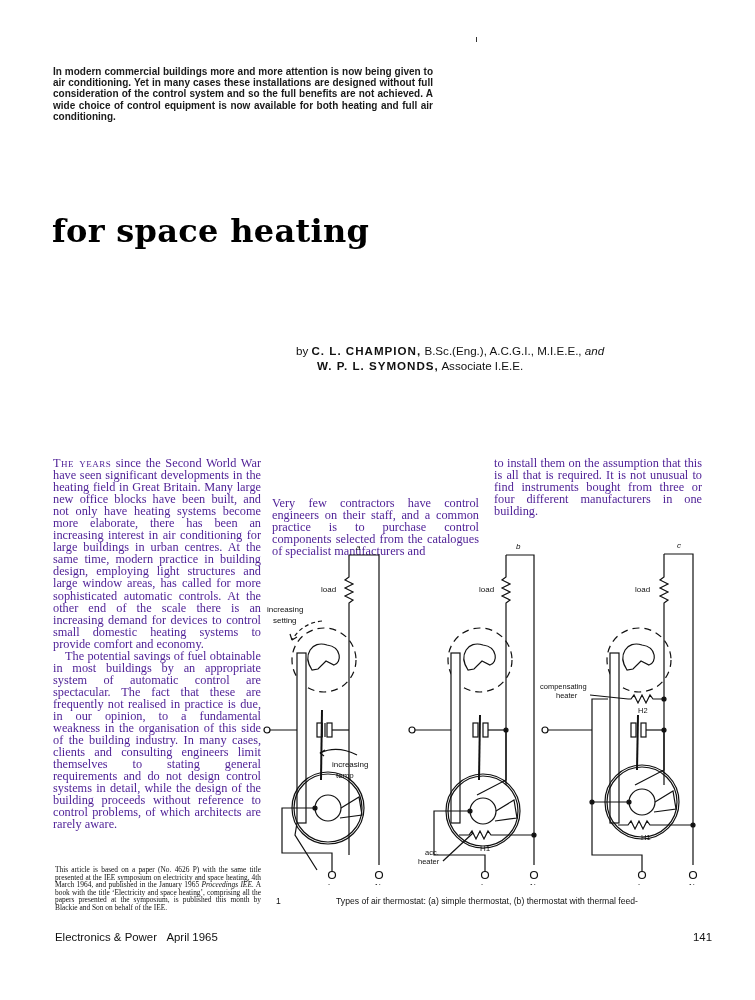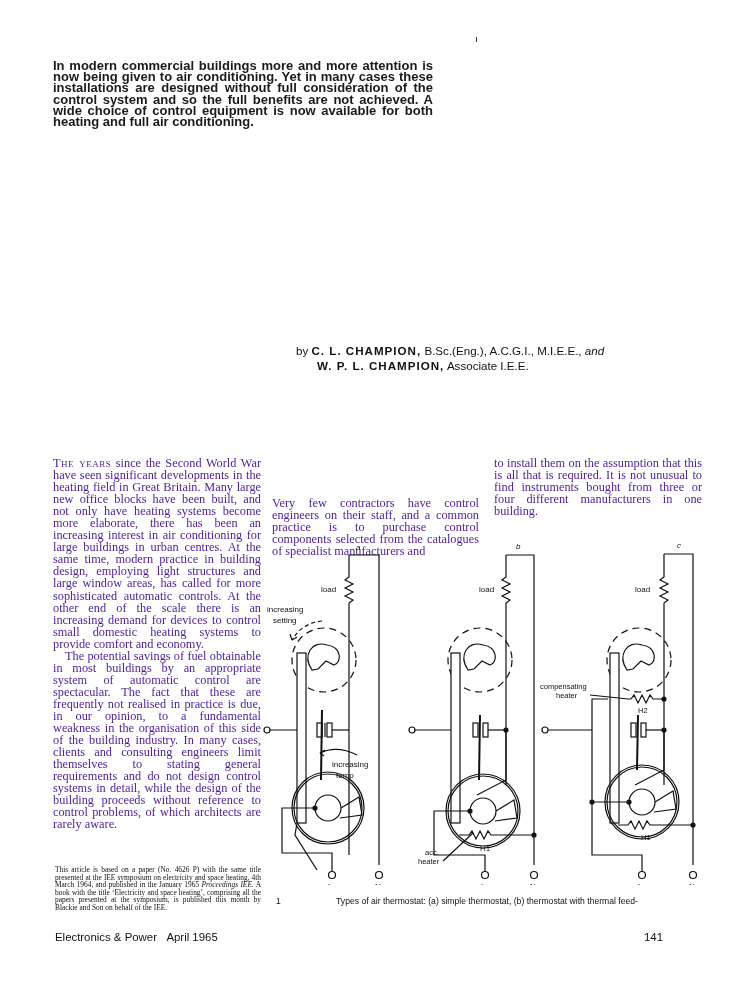--- a/index.html
+++ b/index.html
@@ -1,20 +1,20 @@
 <!DOCTYPE html>
 <html><head>
 <meta charset="utf-8">
 <style>
   html, body { margin:0; padding:0; background:#fff; }
   body { width:755px; height:1000px; position:relative; overflow:hidden; color:#111; }
   .abs { position:absolute; }
   .standfirst {
-    left:53px; top:60px; width:380px;
-    font-family:"Liberation Sans", sans-serif; font-size:13px; line-height:11.2px;
+    left:53px; top:66px; width:380px;
+    font-family:"Liberation Sans", sans-serif; font-size:10px; line-height:11.2px;
     text-align:justify; font-weight:bold; color:#1a1a1a;
   }
   .title {
     left:52px; top:210px; width:560px;
     font-family:"DejaVu Serif", serif; font-weight:bold; font-size:32px; line-height:43px;
     letter-spacing:0.3px; color:#000;
   }
   .byline {
     left:296px; top:343px; width:400px;
     font-family:"Liberation Sans", sans-serif; font-size:11.6px; line-height:15px; color:#111;
@@ -40,40 +40,41 @@
   .caption {
     left:272px; top:896px; width:430px;
     font-family:"Liberation Sans", sans-serif; font-size:8.6px; line-height:10.5px; text-align:center;
   }
   .caption .num { position:absolute; left:4px; top:0; }
   .footer-left {
     left:55px; top:931px;
     font-family:"Liberation Sans", sans-serif; font-size:11.4px;
   }
   .footer-right {
-    left:644px; top:931px;
+    left:693px; top:931px;
     font-family:"Liberation Sans", sans-serif; font-size:11.4px;
   }
   .tick { left:476px; top:37px; width:1px; height:5px; background:#333; }
   svg text { font-family:"Liberation Sans", sans-serif; }
 </style>
 </head>
 <body>
 
 <div class="abs tick"></div>
 
 <div class="abs standfirst">In modern commercial buildings more and more attention is now being given to air conditioning. Yet in many cases these installations are designed without full consideration of the control system and so the full benefits are not achieved. A wide choice of control equipment is now available for both heating and full air conditioning.</div>
 
 <div class="abs title">
+  <div>for space heating</div>
 </div>
 
 <div class="abs byline">
   <span>by</span>
   <span class="name">C. L. CHAMPION,</span><span> B.Sc.(Eng.), A.C.G.I., M.I.E.E.,</span><span class="and"> and</span>
-  <span class="l2"><span class="name">W. P. L. CHAMPION,</span><span> Associate I.E.E.</span></span>
+  <span class="l2"><span class="name">W. P. L. SYMONDS,</span><span> Associate I.E.E.</span></span>
 </div>
 
 <div class="abs col col1">
   <p><span class="sc">The years</span><span> since the Second World War have seen significant developments in the heating field in Great Britain. Many large new office blocks have been built, and not only have heating systems become more elaborate, there has been an increasing interest in air conditioning for large buildings in urban centres. At the same time, modern practice in building design, employing light structures and large window areas, has called for more sophisticated automatic controls. At the other end of the scale there is an increasing demand for devices to control small domestic heating systems to provide comfort and economy.</span></p>
   <p>The potential savings of fuel obtainable in most buildings by an appropriate system of automatic control are spectacular. The fact that these are frequently not realised in practice is due, in our opinion, to a fundamental weakness in the organisation of this side of the building industry. In many cases, clients and consulting engineers limit themselves to stating general requirements and do not design control systems in detail, while the design of the building proceeds without reference to control problems, of which architects are rarely aware.</p>
 </div>
 
 <div class="abs col col2">
   <p>Very few contractors have control engineers on their staff, and a common practice is to purchase control components selected from the catalogues of specialist manufacturers and</p>
 </div>

